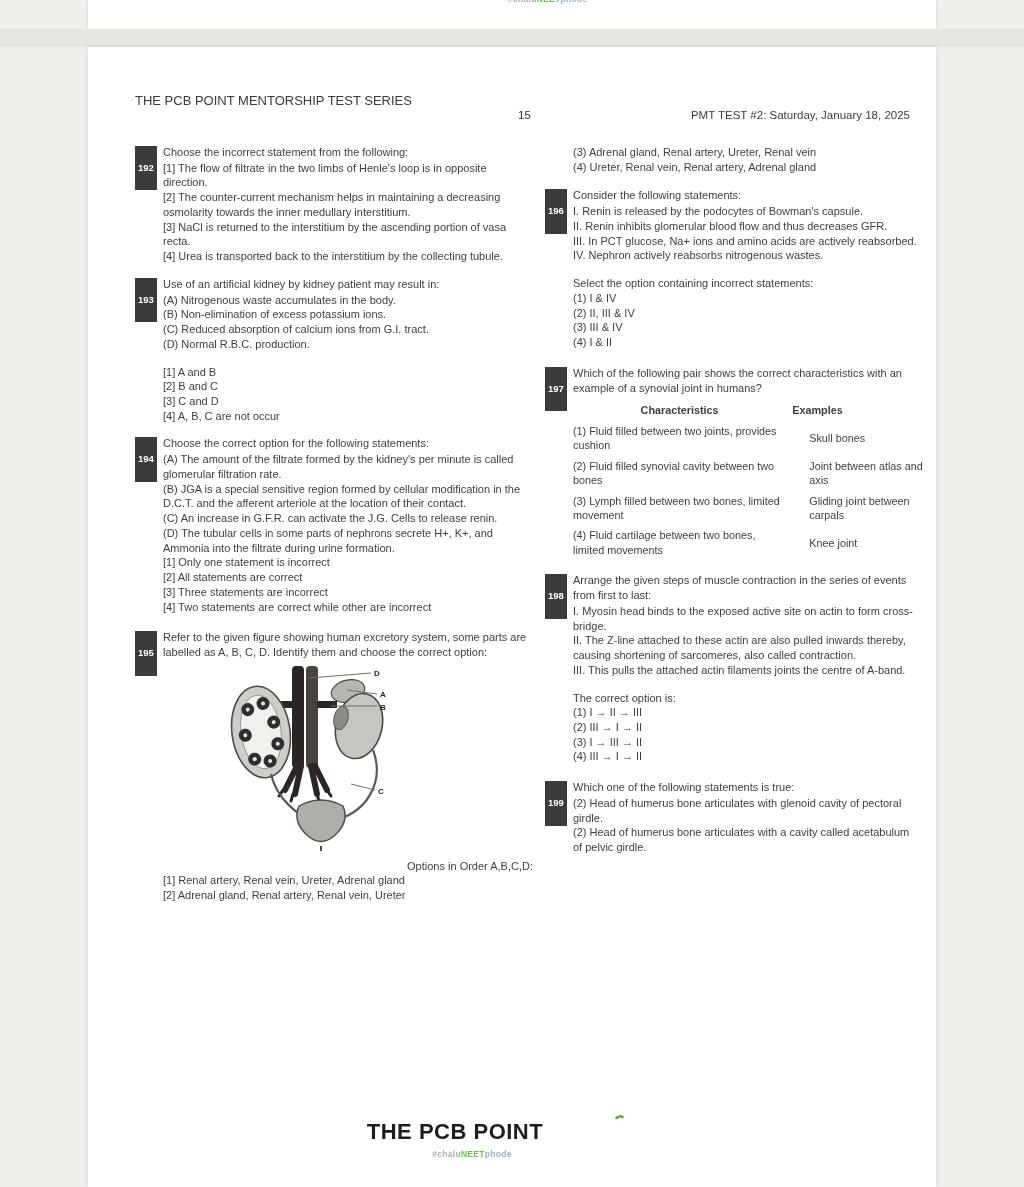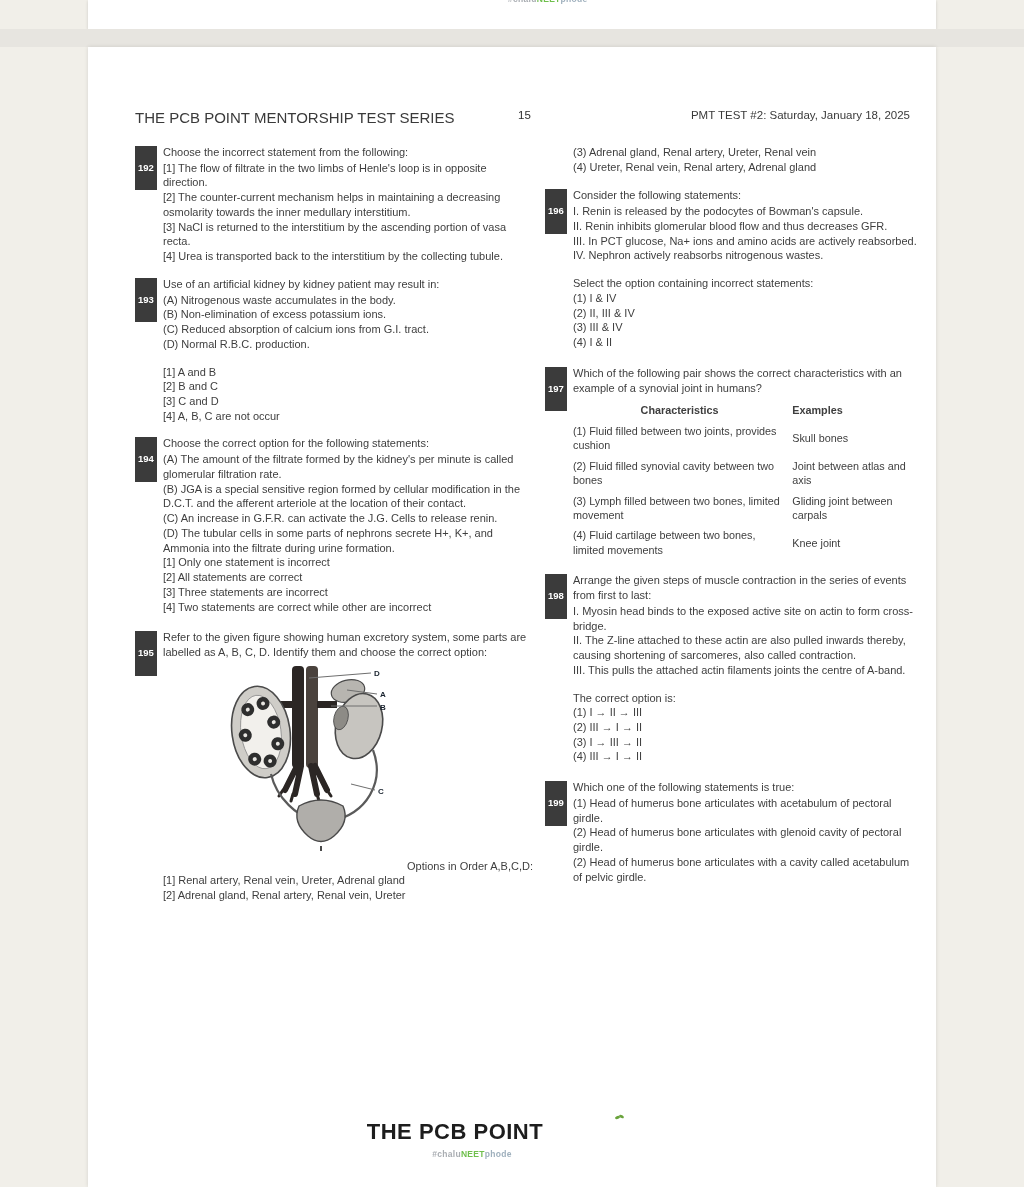--- a/index.html
+++ b/index.html
@@ -18,21 +18,21 @@
   }
   .prev-hashtag {
     position:absolute; left:420px; top:-6px;
     font-size:8.5px; letter-spacing:.3px; font-weight:bold;
   }
   .band { position:absolute; left:0; top:29px; width:1024px; height:18px; background:#e7e5e0; }
   .page {
     position:absolute; left:88px; top:47px; width:848px; height:1140px;
     background:#ffffff; box-shadow:0 0 4px rgba(0,0,0,.12);
   }
-  .hdr-left  { position:absolute; left:47px;  top:62px; font-size:15px; color:#3a3a3a; }
+  .hdr-left  { position:absolute; left:47px;  top:46px; font-size:13px; color:#3a3a3a; }
   .hdr-page  { position:absolute; left:430px; top:62px; font-size:11.5px; font-weight:normal; color:#2e2e2e;text-align:center; }
   .hdr-right { position:absolute; right:26px; top:62px; font-size:11.5px; color:#3a3a3a; }
 
   .col { position:absolute; top:98px; font-size:11px; line-height:1.34; }
   .col-left  { left:47px;  width:398px; }
   .col-right { left:457px; width:372px; }
 
   .q { position:relative; padding-left:28px; margin-bottom:13px; }
   .qnum {
     position:absolute; left:0; top:1px;
@@ -46,21 +46,21 @@
   .cont { padding-left:28px; margin-bottom:14px; }
 
   .figure-wrap { margin:6px 0 4px 58px; }
 
   .opts-heading { margin-top:2px;text-align:right; }
 
   .jtable { margin-top:8px; font-size:10.8px; }
   .jtable .thead { display:grid; grid-template-columns:62% 38%; font-weight:bold; margin-bottom:6px; }
   .jtable .th-char { text-align:center; }
   .jtable .th-ex { text-align:left; padding-left:6px; }
-  .jtable .trow { display:grid; grid-template-columns:62% 38%; align-items:center; margin-bottom:6px; }
+  .jtable .trow { display:grid; grid-template-columns:62% 38%; align-items:center; margin-bottom:6px;gap:17px; }
   .jtable .tcell-ex { padding-left:6px; }
 
   .footer-logo {
     position:absolute; left:0; top:1072px; width:734px;
     text-align:center; font-size:22px; font-weight:bold; color:#1d1d1d;
     letter-spacing:.5px;
   }
   .leaf {
     position:absolute; left:527px; top:1068px; width:9px; height:6px;
   }
@@ -260,21 +260,20 @@
       <div>The correct option is:</div>
       <span class="opt">(1) I → II → III</span>
       <span class="opt">(2) III → I → II</span>
       <span class="opt">(3) I → III → II</span>
       <span class="opt">(4) III → I → II</span>
     </div>
 
     <div class="q">
       <span class="qnum">199</span>
       <div class="qtext">Which one of the following statements is true:</div>
-      <span class="opt">(1) Head of humerus bone articulates with acetabulum of pectoral girdle.</span>
       <span class="opt">(2) Head of humerus bone articulates with glenoid cavity of pectoral girdle.</span>
       <span class="opt">(2) Head of humerus bone articulates with a cavity called acetabulum of pelvic girdle.</span>
     </div>
 
   </div>
 
   <div class="footer-logo">THE PCB POINT</div>
   <span class="leaf"></span>
   <div class="footer-hashtag">
     <span class="tag-gray">#chalu</span><span class="tag-accent">NEET</span><span class="tag-gray2">phode</span>

